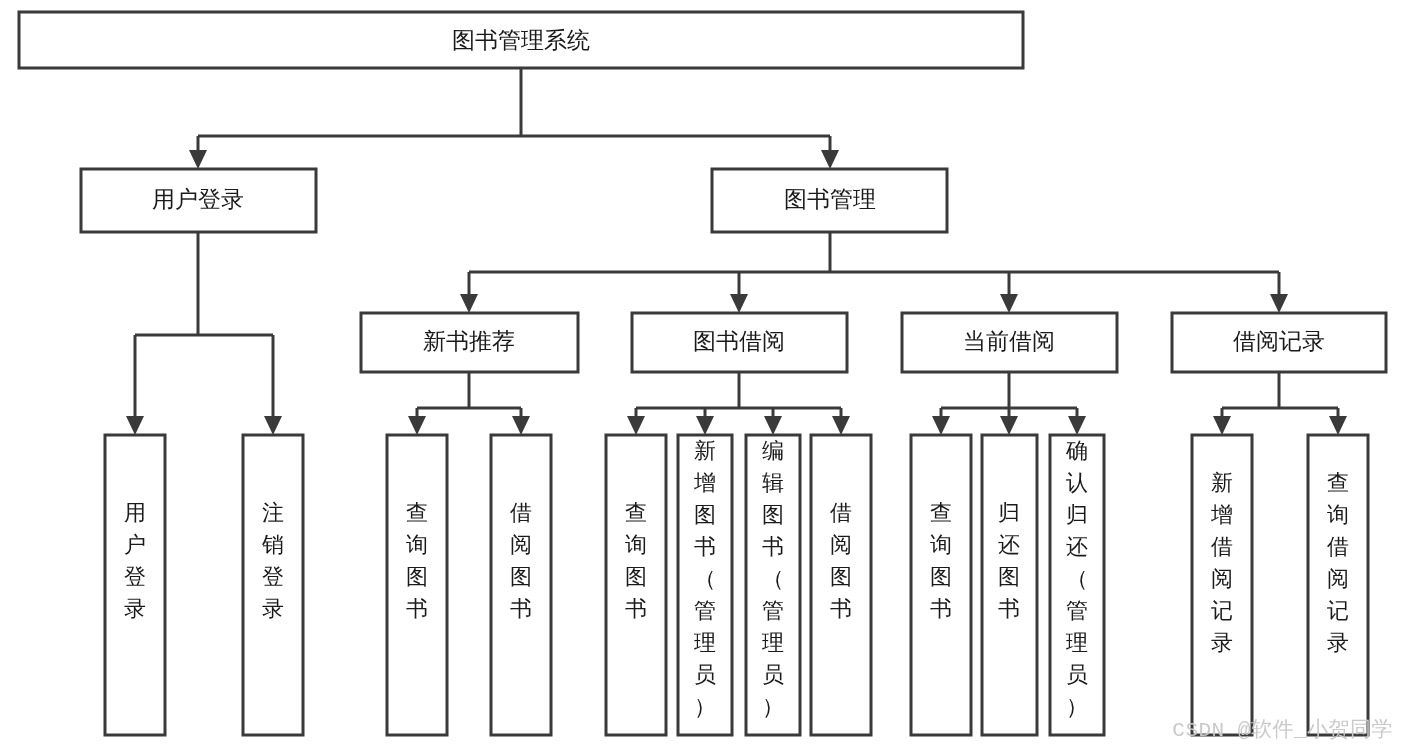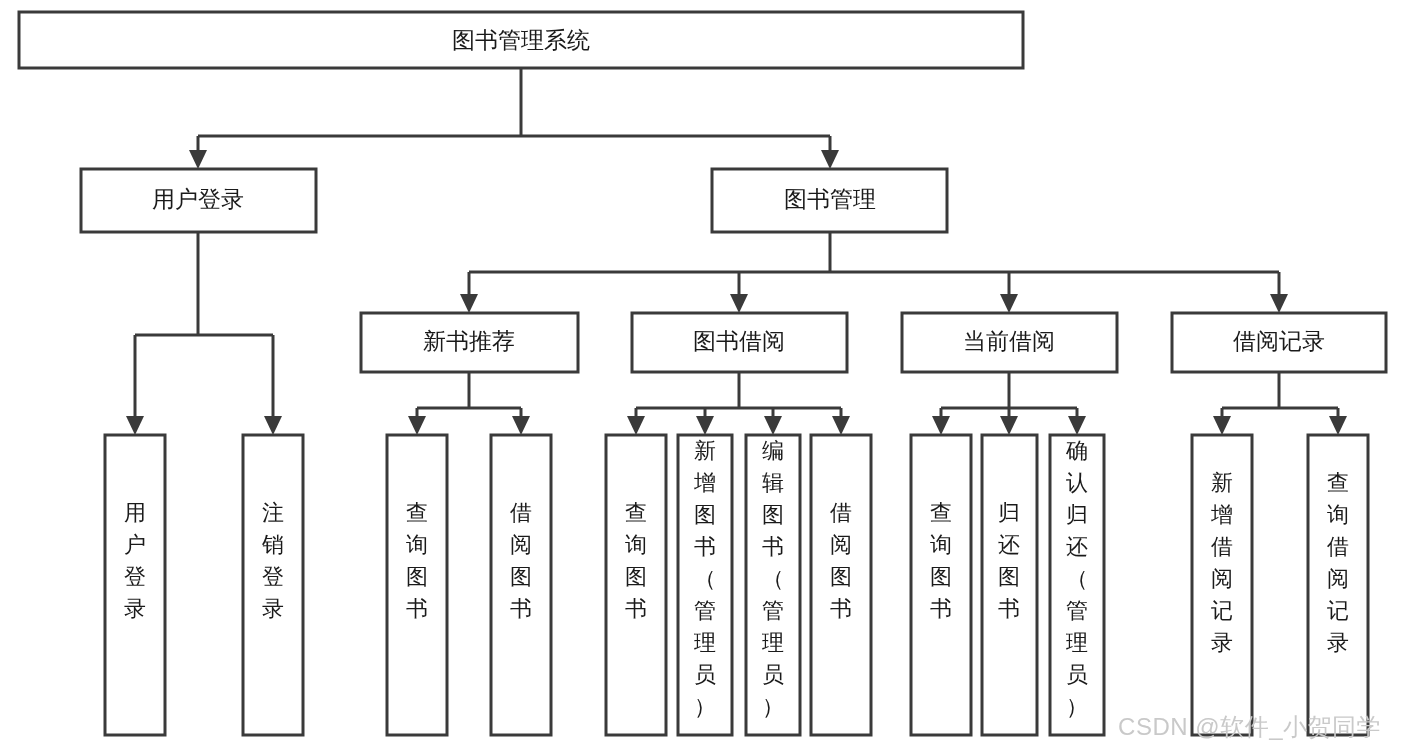--- a/index.html
+++ b/index.html
@@ -50,24 +50,24 @@
     stroke: #3a3a3a;
     stroke-width: 3;
     fill: none;
   }
   .arrow-head {
     fill: #3a3a3a;
     stroke: none;
   }
   .watermark-text {
     position: absolute;
-    right: 24px;
+    right: 12px;
     bottom: 4px;
-    font-family: Liberation Sans, sans-serif;
-    font-size: 24px;
+    font-family: Liberation Mono, monospace;
+    font-size: 21px;
     color: #c9c9c9;
     white-space: nowrap;
     letter-spacing: 0.5px;
   }
 </style>
 </head>
 <body>
 
 <div id="diagram-root">
 

